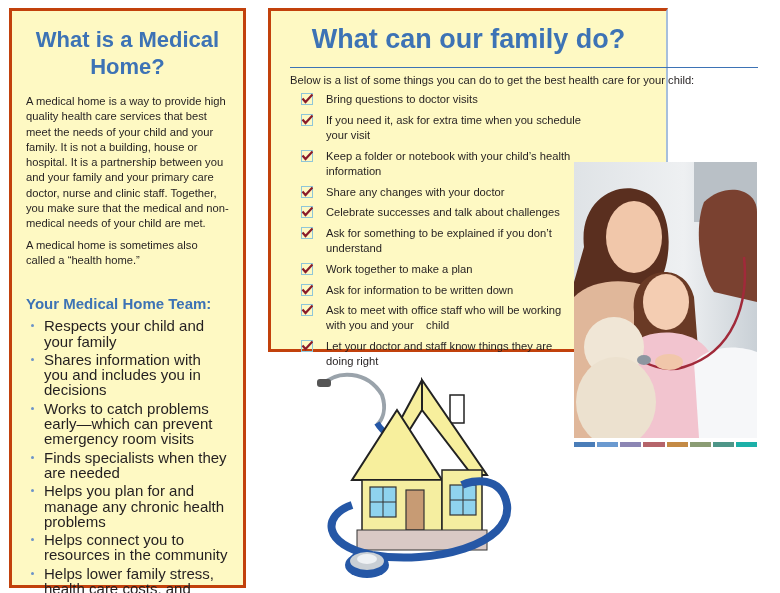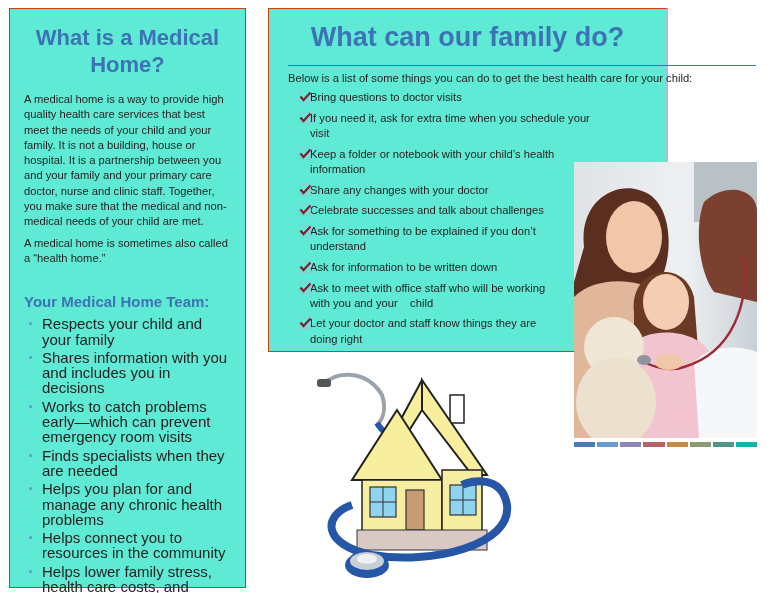--- a/index.html
+++ b/index.html
@@ -1,32 +1,32 @@
 <!DOCTYPE html>
 <html><head>
 <meta charset="utf-8">
 <style>
   html, body { margin:0; padding:0; background:#ffffff; }
   body { width:780px; height:593px; position:relative; overflow:hidden;
          font-family:"Liberation Sans", sans-serif; color:#231f20; }
-  .panel { position:absolute; background:#5eead4; border:1px solid #c2410c; box-sizing:border-box; }
+  .panel { position:absolute; background:#fef9c3; border:3px solid #c2410c; box-sizing:border-box; }
   #left-panel { left:9px; top:8px; width:237px; height:580px; padding:8px 14px 0 14px; }
   #right-panel { left:268px; top:8px; width:400px; height:344px; border-right:2px solid #a7bfdc; }
   .h1 { color:#3d73b5; font-weight:bold; text-align:center; }
   #left-title { font-size:22px; line-height:27px; margin:7px 0 14px 0; }
   .body-text { font-size:11.2px; line-height:15.3px; margin:0 0 6px 0; }
   #team-title { color:#3d73b5; font-weight:bold; font-size:15px; margin:27px 0 6px 0; }
   ul.team { list-style:none; margin:0; padding:0; }
   ul.team li { position:relative; padding-left:18px; font-size:15px; line-height:15.3px; margin-bottom:3px; }
   ul.team li .dot { position:absolute; left:5px; top:6px; width:3px; height:3px; background:#6c93c9; border-radius:50%; }
   #right-title { position:absolute; left:0; right:0; top:12px; font-size:27px; line-height:32px; }
   #right-rule { position:absolute; left:19px; top:56px; width:468px; height:1px; background:#3d73b5; }
   #intro { position:absolute; left:19px; top:63px; font-size:11.2px; white-space:nowrap; }
   ul.checks { position:absolute; left:30px; top:81px; width:300px; list-style:none; margin:0; padding:0; }
-  ul.checks li { position:relative; padding-left:11px; font-size:11.2px; line-height:15.2px; margin-bottom:5.5px; }
+  ul.checks li { position:relative; padding-left:25px; font-size:11.2px; line-height:15.2px; margin-bottom:5.5px; }
   ul.checks li .box { position:absolute; left:0; top:1px; width:12px; height:12px; }
   #photo { position:absolute; left:574px; top:162px; width:183px; height:276px; overflow:hidden; }
   #colorbar { position:absolute; left:574px; top:442px; width:183px; height:5px; display:flex; gap:2px; }
   #colorbar span { flex:1; height:5px; }
   #house { position:absolute; left:312px; top:365px; width:210px; height:220px; }
 </style>
 </head>
 <body>
 
 <div id="left-panel" class="panel">
@@ -67,20 +67,24 @@
           <path d="M1.5 5.5 L4.5 9 L11.5 1.5" fill="none" stroke="#8a1c2a" stroke-width="2.2"></path>
         </svg><span>Share any changes with your doctor</span></li>
     <li><svg class="box" viewBox="0 0 12 12">
           <rect x="0.5" y="0.5" width="11" height="11" fill="none" stroke="#8fc6d8" stroke-width="1"></rect>
           <path d="M1.5 5.5 L4.5 9 L11.5 1.5" fill="none" stroke="#8a1c2a" stroke-width="2.2"></path>
         </svg><span>Celebrate successes and talk about challenges</span></li>
     <li style="width:235px"><svg class="box" viewBox="0 0 12 12">
           <rect x="0.5" y="0.5" width="11" height="11" fill="none" stroke="#8fc6d8" stroke-width="1"></rect>
           <path d="M1.5 5.5 L4.5 9 L11.5 1.5" fill="none" stroke="#8a1c2a" stroke-width="2.2"></path>
         </svg><span>Ask for something to be explained if you don’t understand</span></li>
+    <li><svg class="box" viewBox="0 0 12 12">
+          <rect x="0.5" y="0.5" width="11" height="11" fill="none" stroke="#8fc6d8" stroke-width="1"></rect>
+          <path d="M1.5 5.5 L4.5 9 L11.5 1.5" fill="none" stroke="#8a1c2a" stroke-width="2.2"></path>
+        </svg><span>Work together to make a plan</span></li>
     <li><svg class="box" viewBox="0 0 12 12">
           <rect x="0.5" y="0.5" width="11" height="11" fill="none" stroke="#8fc6d8" stroke-width="1"></rect>
           <path d="M1.5 5.5 L4.5 9 L11.5 1.5" fill="none" stroke="#8a1c2a" stroke-width="2.2"></path>
         </svg><span>Ask for information to be written down</span></li>
     <li style="width:250px"><svg class="box" viewBox="0 0 12 12">
           <rect x="0.5" y="0.5" width="11" height="11" fill="none" stroke="#8fc6d8" stroke-width="1"></rect>
           <path d="M1.5 5.5 L4.5 9 L11.5 1.5" fill="none" stroke="#8a1c2a" stroke-width="2.2"></path>
         </svg><span style="white-space:pre-wrap">Ask to meet with office staff who will be working with you and your    child</span></li>
     <li style="width:245px"><svg class="box" viewBox="0 0 12 12">
           <rect x="0.5" y="0.5" width="11" height="11" fill="none" stroke="#8fc6d8" stroke-width="1"></rect>

